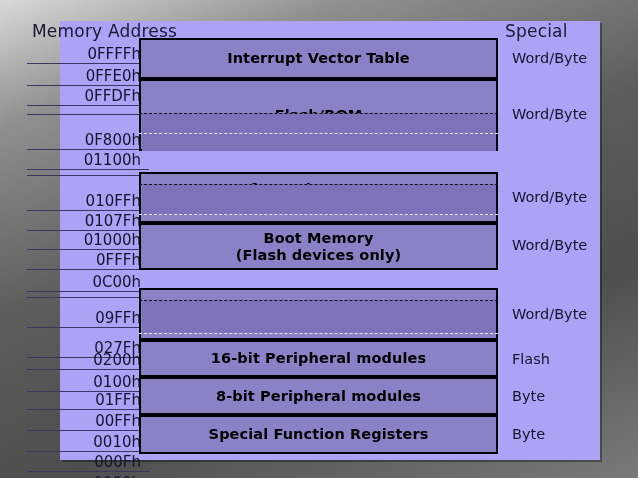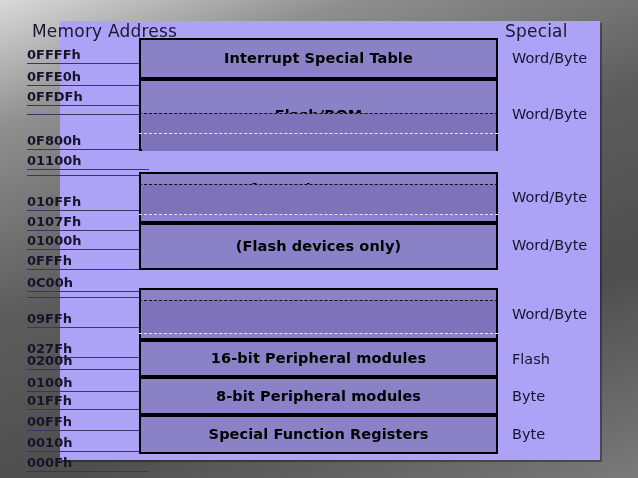--- a/index.html
+++ b/index.html
@@ -25,22 +25,22 @@
     font-size:17px;font-weight:400;color:#1a1830;
     letter-spacing:.2px;white-space:nowrap;
   }
   #hdr-mem{left:-28px;top:0px;}
   #hdr-desc{left:214px;top:6px;}
   #hdr-acc{left:445px;top:0px;}
 
   
   .addr{
     position:absolute;left:-33px;width:122px;
-    text-align:left;
-    font-size:13px;font-weight:700;color:#15142c;
+    text-align:right;
+    font-size:15px;font-weight:400;color:#15142c;
     border-bottom:1.6px solid #3a3564;
     padding-right:8px;padding-bottom:1px;
     box-sizing:border-box;
     white-space:nowrap;
     line-height:15px;
   }
 
   
   .blk{
     position:absolute;left:79px;width:359px;
@@ -105,30 +105,31 @@
         <div class="addr" style="top: 332px;">0200h</div>
         <div class="addr" style="top: 352px; margin-top: 20px;">01FFh</div>
         <div class="addr" style="top: 354px;">0100h</div>
         <div class="addr" style="top: 393px;">00FFh</div>
         <div class="addr" style="top: 414px;">0010h</div>
         <div class="addr" style="top: 434px;">000Fh</div>
         <div class="addr" style="top: 455px;">0000h</div>
       </div>
     <div id="block-layer">
         <div class="blk" style="top: 17px; height: 41px;">
-          <span>Interrupt Special Table</span>
+          <span>Interrupt Vector Table</span>
         </div>
         <div class="blk" style="top: 58px; height: 72px;">
           <span>Flash/ROM</span>
         </div>
         <div class="blk" style="top: 151px; height: 51px;">
           <span>Information Memory</span>
           <span class="l2">(Flash devices only)</span>
         </div>
         <div class="blk" style="top: 202px; height: 47px;">
+          <span>Boot Memory</span>
           <span class="l2">(Flash devices only)</span>
         </div>
         <div class="blk" style="top: 267px; height: 52px;">
           <span>RAM</span>
         </div>
         <div class="blk" style="top: 319px; height: 37px;">
           <span>16-bit Peripheral modules</span>
         </div>
         <div class="blk" style="top: 356px; height: 38px;">
           <span>8-bit Peripheral modules</span>

